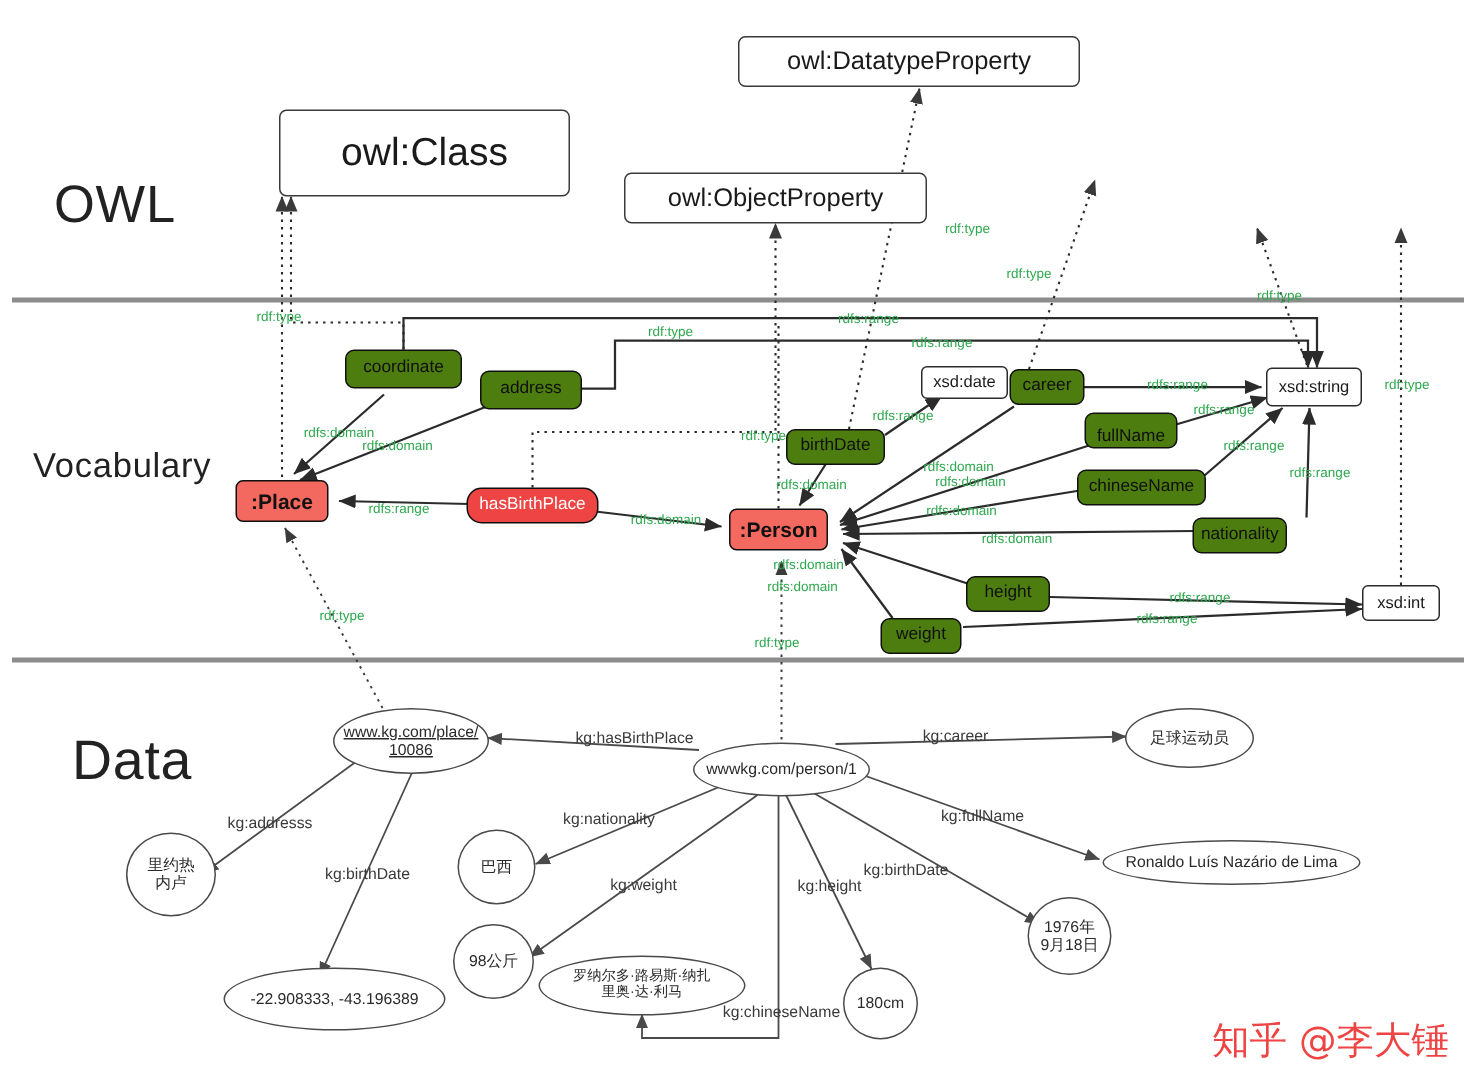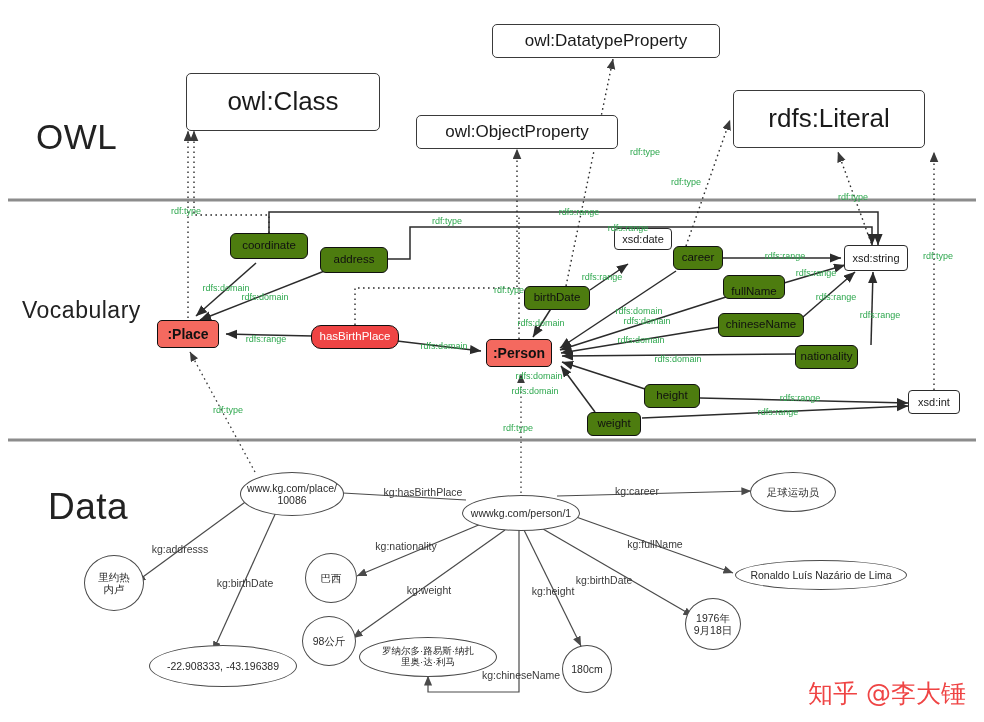--- a/index.html
+++ b/index.html
@@ -221,23 +221,20 @@
   </div>
 
   <div class="node owl-box" style="left:492px;top:24px;width:228px;height:34px;font-size:17px;">
     <span>owl:DatatypeProperty</span>
   </div>
 
   <div class="node owl-box" style="left:416px;top:115px;width:202px;height:34px;font-size:17px;">
     <span>owl:ObjectProperty</span>
   </div>
 
-  <div class="node owl-box" style="left:733px;top:90px;width:192px;height:58px;font-size:26px;">
-    <span>rdfs:Literal</span>
-  </div>
 
   <div class="node cyan-box" style="left:230px;top:233px;width:78px;height:26px;">
     <span>coordinate</span>
   </div>
 
   <div class="node cyan-box" style="left:320px;top:247px;width:68px;height:26px;">
     <span>address</span>
   </div>
 
   <div class="node cyan-box" style="left:524px;top:286px;width:66px;height:24px;">
@@ -273,33 +270,33 @@
   </div>
 
   <div class="node red-box" style="left:157px;top:320px;width:62px;height:28px;">
     <span>:Place</span>
   </div>
 
   <div class="node red-box" style="left:486px;top:339px;width:66px;height:28px;">
     <span>:Person</span>
   </div>
 
-  <div class="node xsd-box" style="left:614px;top:228px;width:58px;height:22px;text-align:right;">
+  <div class="node xsd-box" style="left:614px;top:244px;width:58px;height:22px;text-align:right;">
     <span>xsd:date</span>
   </div>
 
   <div class="node xsd-box" style="left:844px;top:245px;width:64px;height:26px;">
     <span>xsd:string</span>
   </div>
 
   <div class="node xsd-box" style="left:908px;top:390px;width:52px;height:24px;">
     <span>xsd:int</span>
   </div>
 
-  <div class="node ellipse-node" style="left:240px;top:472px;width:104px;height:44px;">
+  <div class="node ellipse-node" style="left:222px;top:472px;width:104px;height:44px;text-decoration:underline;">
     <span>www.kg.com/place/</span>
     <span>10086</span>
   </div>
 
   <div class="node ellipse-node" style="left:462px;top:495px;width:118px;height:36px;">
     <span>wwwkg.com/person/1</span>
   </div>
 
   <div class="node ellipse-node" style="left:84px;top:555px;width:60px;height:56px;">
     <span>里约热</span>

